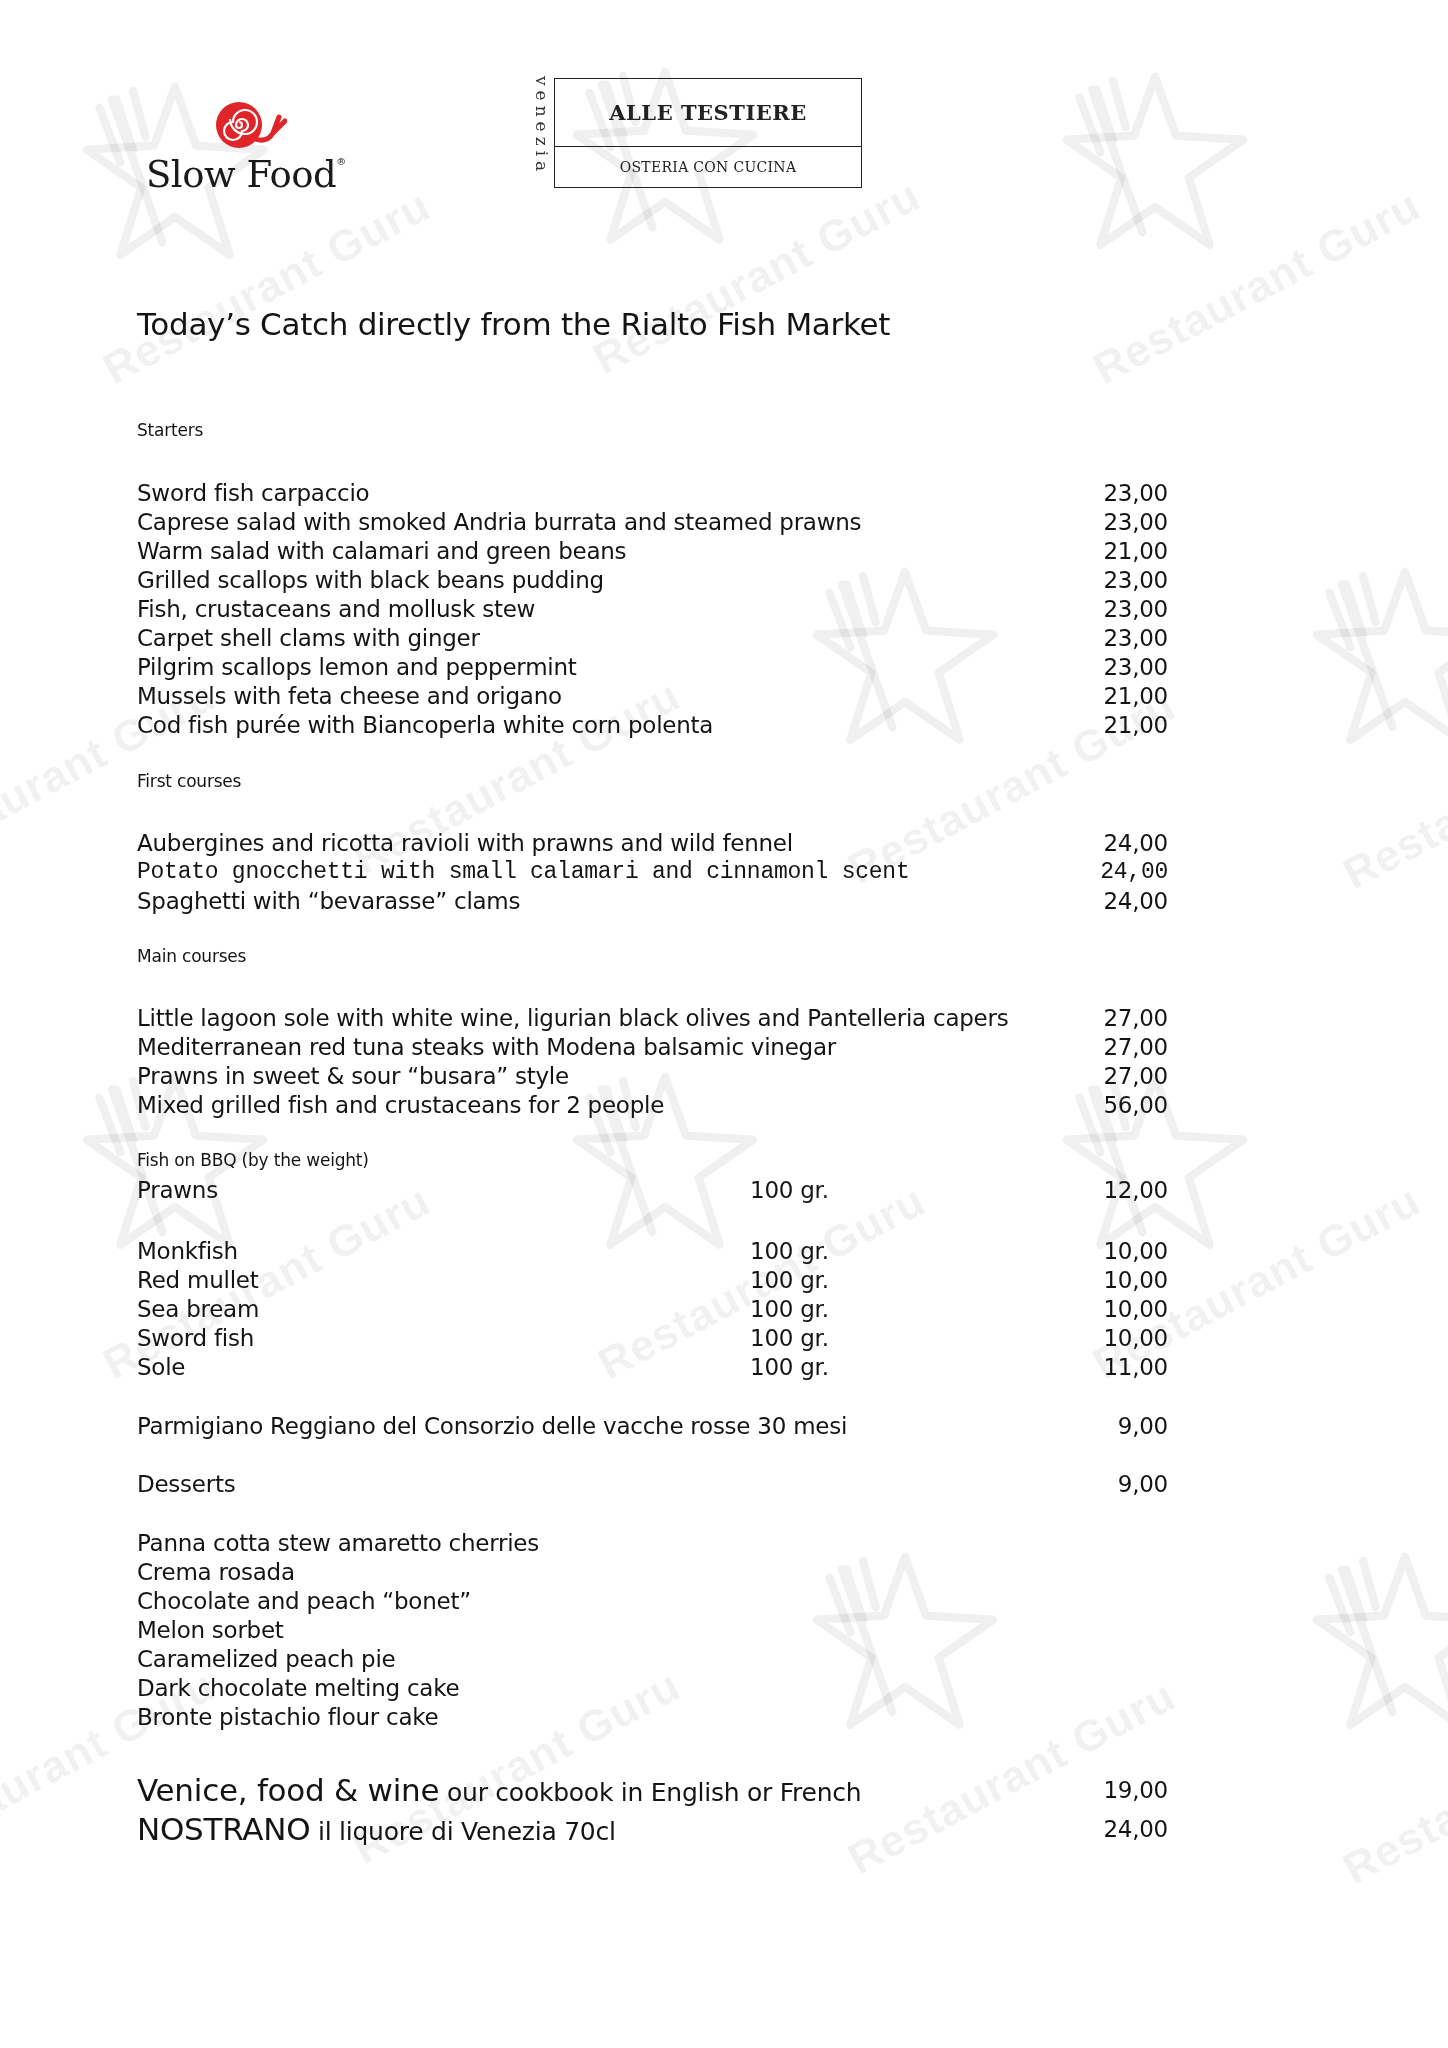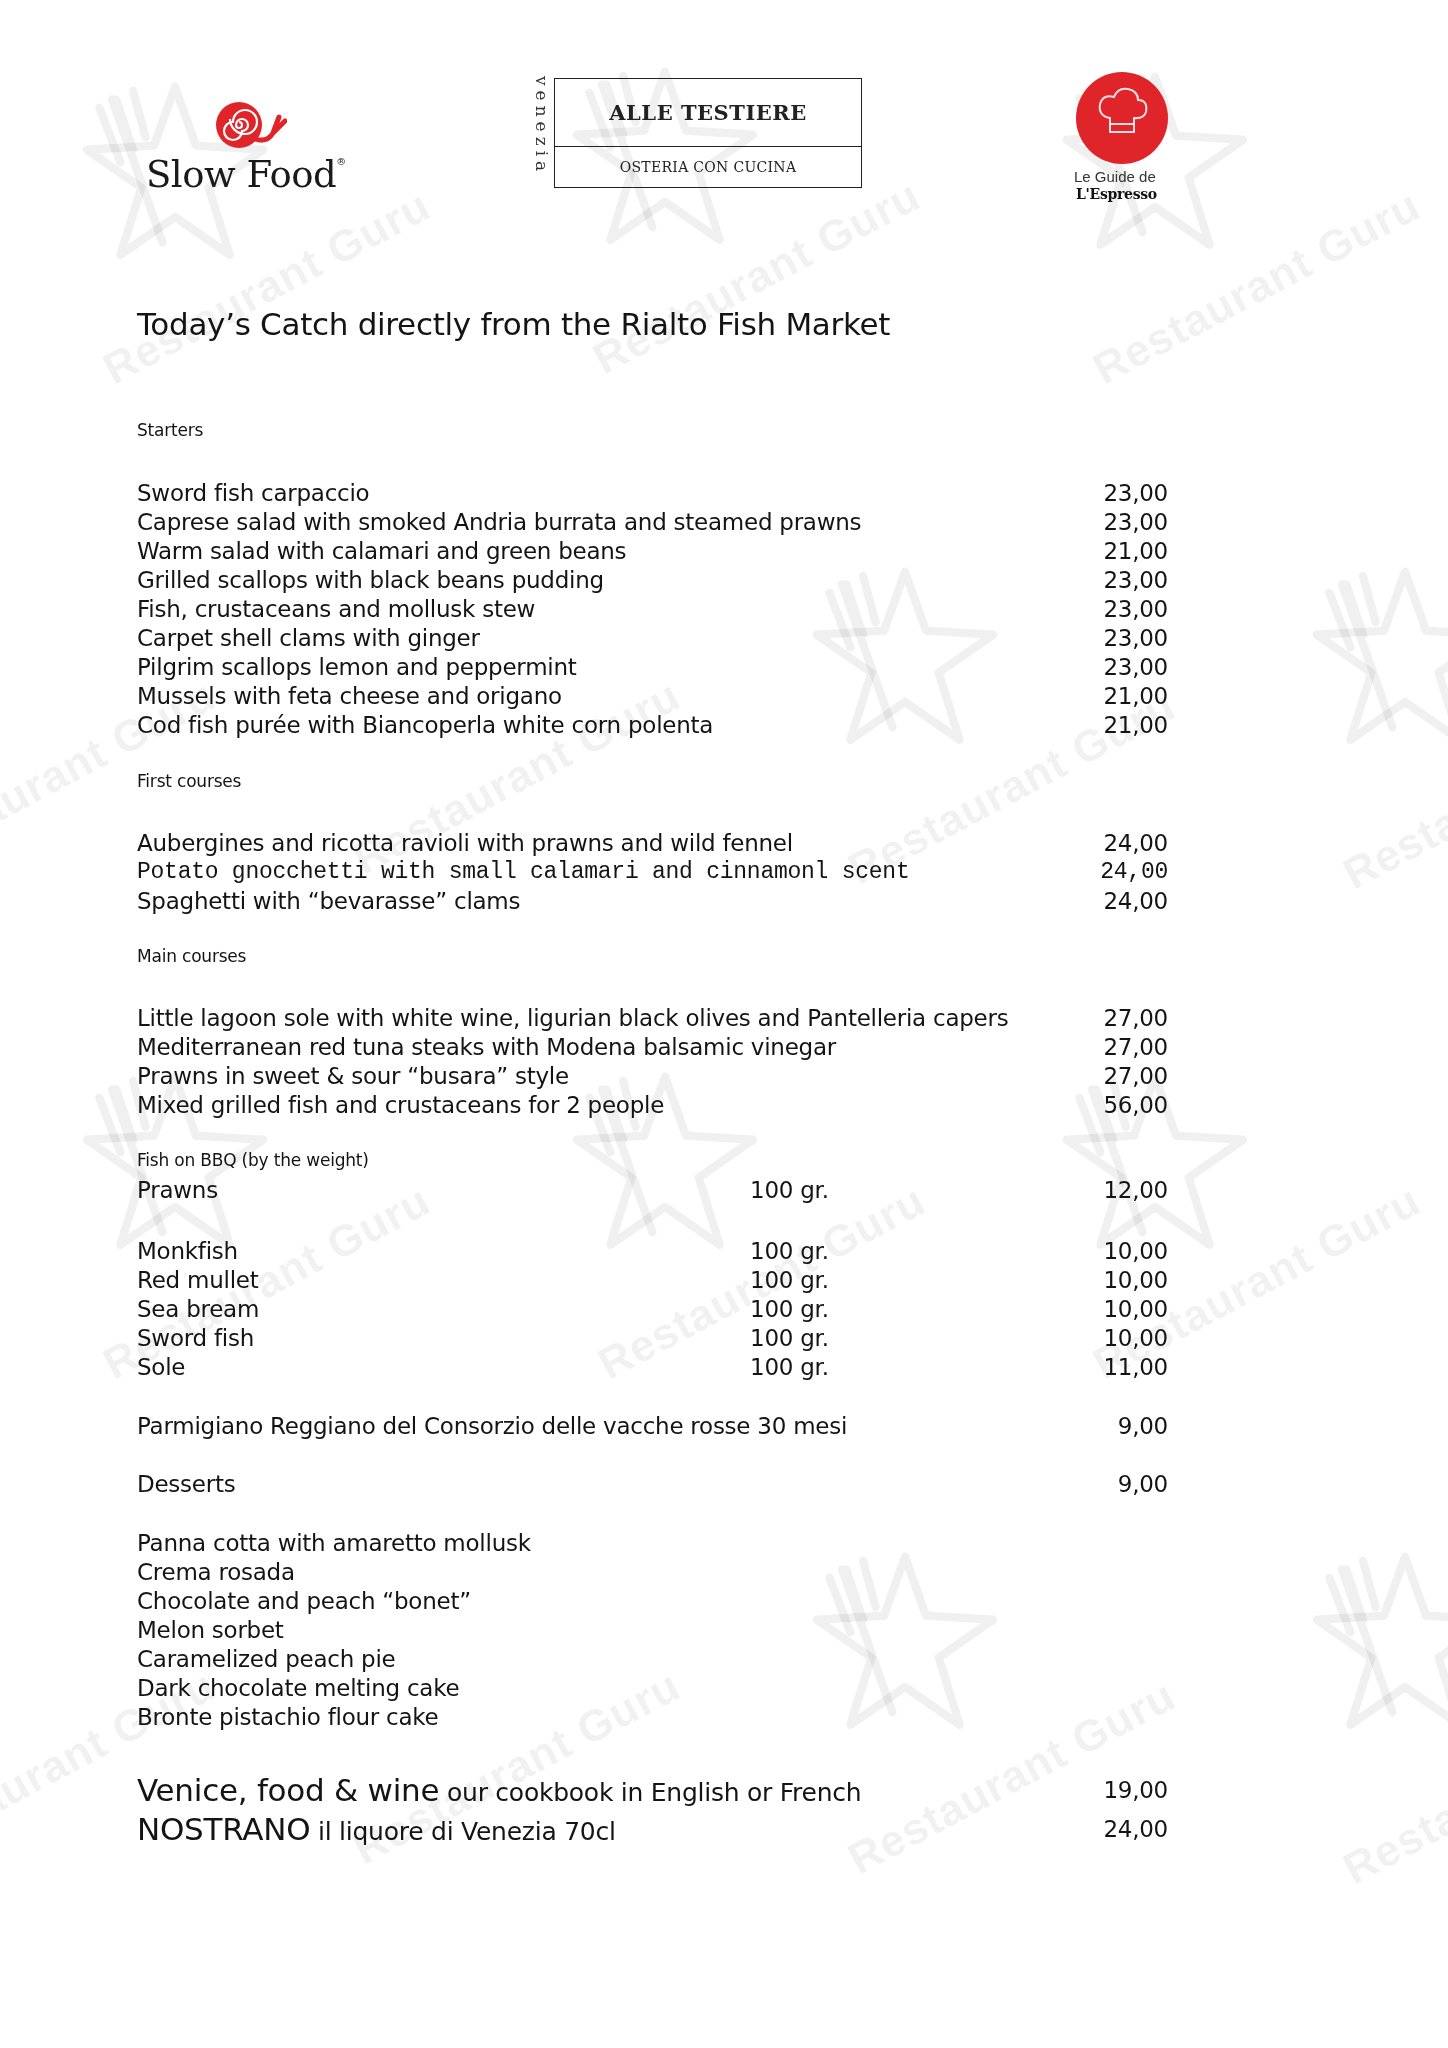--- a/index.html
+++ b/index.html
@@ -169,30 +169,20 @@
   </div>
 
   <div class="testiere">
     <div class="venezia">venezia</div>
     <div class="testiere-box">
       <div class="testiere-top">ALLE TESTIERE</div>
       <div class="testiere-bottom">OSTERIA CON CUCINA</div>
     </div>
   </div>
 
-  <div class="espresso">
-    <div class="espresso-circle">
-      <svg width="92" height="92" viewBox="0 0 92 92">
-        <path d="M34 60 L34 46 Q22 44 24 32 Q27 22 38 25 Q42 15 52 17 Q62 19 62 28 Q72 28 70 40 Q68 47 58 46 L58 60 Z" fill="none" stroke="#fff" stroke-width="2" opacity="0.85"></path>
-        <line x1="34" y1="52" x2="58" y2="52" stroke="#fff" stroke-width="2" opacity="0.85"></line>
-      </svg>
-    </div>
-    <div class="espresso-l1">Le Guide de</div>
-    <div class="espresso-l2">L'Espresso</div>
-  </div>
 
   <div class="title">Today’s Catch directly from the Rialto Fish Market</div>
 
   <div class="content">
 
     <div class="heading" style="top:420px;">Starters</div>
     <div class="row" style="top:479px;">
         <span class="name">Sword fish carpaccio</span>
         <span class="price">23,00</span>
       </div>
@@ -296,21 +286,21 @@
     <div class="row" style="top:1412px;">
         <span class="name">Parmigiano Reggiano del Consorzio delle vacche rosse 30 mesi</span>
         <span class="price">9,00</span>
       </div>
 
     <div class="row" style="top:1470px;">
         <span class="name">Desserts</span>
         <span class="price">9,00</span>
       </div>
     <div class="row" style="top:1529px;">
-        <span class="name">Panna cotta with amaretto mollusk</span>
+        <span class="name">Panna cotta stew amaretto cherries</span>
       </div>
     <div class="row" style="top:1558px;">
         <span class="name">Crema rosada</span>
       </div>
     <div class="row" style="top:1587px;">
         <span class="name">Chocolate and peach “bonet”</span>
       </div>
     <div class="row" style="top:1616px;">
         <span class="name">Melon sorbet</span>
       </div>

